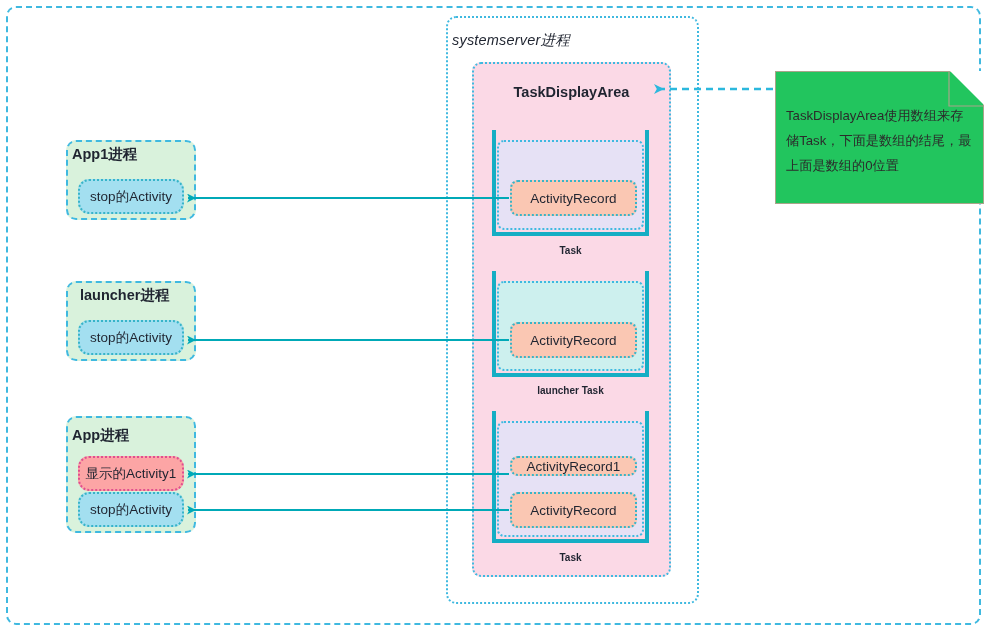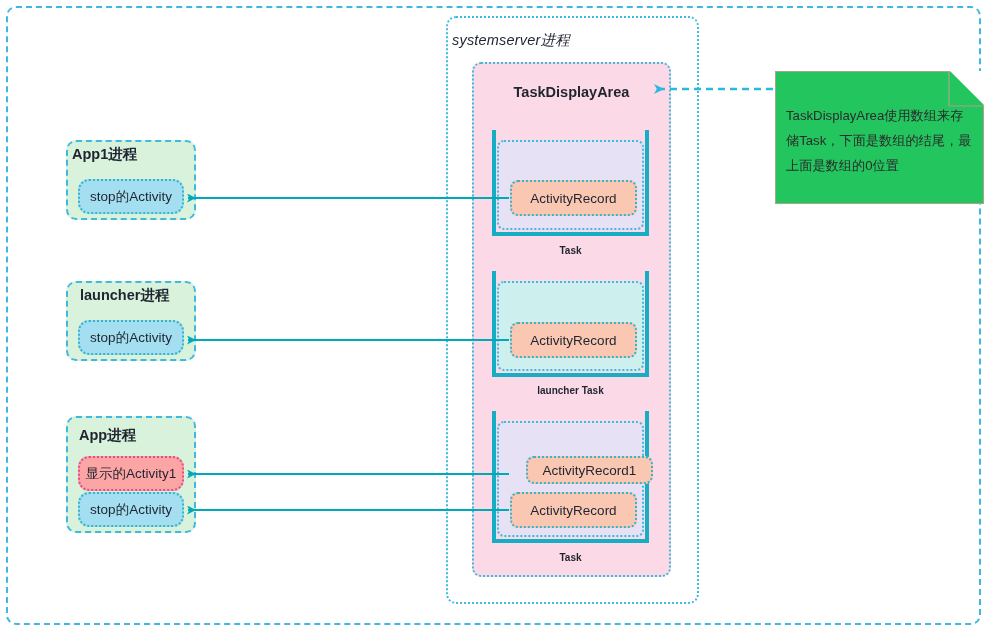--- a/index.html
+++ b/index.html
@@ -151,34 +151,34 @@
   <div class="abs ar-pill" style="left:510px; top:180px; width:127px; height:36px;">ActivityRecord</div>
   <div class="abs task-label" style="left:492px; top:245px; width:157px;">Task</div>
 
   <div class="abs task-bracket" style="left:492px; top:271px; width:157px; height:106px;"></div>
   <div class="abs task-inner mint" style="left:497px; top:281px; width:147px; height:90px;"></div>
   <div class="abs ar-pill" style="left:510px; top:322px; width:127px; height:36px;">ActivityRecord</div>
   <div class="abs task-label" style="left:492px; top:385px; width:157px;">launcher Task</div>
 
   <div class="abs task-bracket" style="left:492px; top:411px; width:157px; height:132px;"></div>
   <div class="abs task-inner lav" style="left:497px; top:421px; width:147px; height:116px;"></div>
-  <div class="abs ar-pill" style="left:510px; top:456px; width:127px; height:28px;margin-left:16px;">ActivityRecord1</div>
+  <div class="abs ar-pill" style="left:510px; top:456px; width:127px; height:20px;">ActivityRecord1</div>
   <div class="abs ar-pill" style="left:510px; top:492px; width:127px; height:36px;">ActivityRecord</div>
   <div class="abs task-label" style="left:492px; top:552px; width:157px;">Task</div>
 
   <div class="abs proc-box" style="left:66px; top:140px; width:130px; height:80px;"></div>
   <div class="abs proc-label" style="left:72px; top:145px;">App1进程</div>
   <div class="abs act-pill" style="left:78px; top:179px; width:106px; height:35px;">stop的Activity</div>
 
   <div class="abs proc-box" style="left:66px; top:281px; width:130px; height:80px;"></div>
   <div class="abs proc-label" style="left:80px; top:286px;">launcher进程</div>
   <div class="abs act-pill" style="left:78px; top:320px; width:106px; height:35px;">stop的Activity</div>
 
   <div class="abs proc-box" style="left:66px; top:416px; width:130px; height:117px;"></div>
-  <div class="abs proc-label" style="left:79px; top:426px;">App进程</div>
+  <div class="abs proc-label" style="left:72px; top:426px;">App进程</div>
   <div class="abs act-pill shown" style="left:78px; top:456px; width:106px; height:35px;">显示的Activity1</div>
   <div class="abs act-pill" style="left:78px; top:492px; width:106px; height:35px;">stop的Activity</div>
 
   <div class="abs note">
     <div class="note-fold"></div>
     <svg class="note-fold-line" viewBox="0 0 48 48">
       <path d="M13 0 L13 35 L48 35" fill="none" stroke="#a9a48a" stroke-width="1.2" transform="translate(0,0)"></path>
     </svg>
     <div class="note-text">TaskDisplayArea使用数组来存储Task，下面是数组的结尾，最上面是数组的0位置</div>
   </div>

